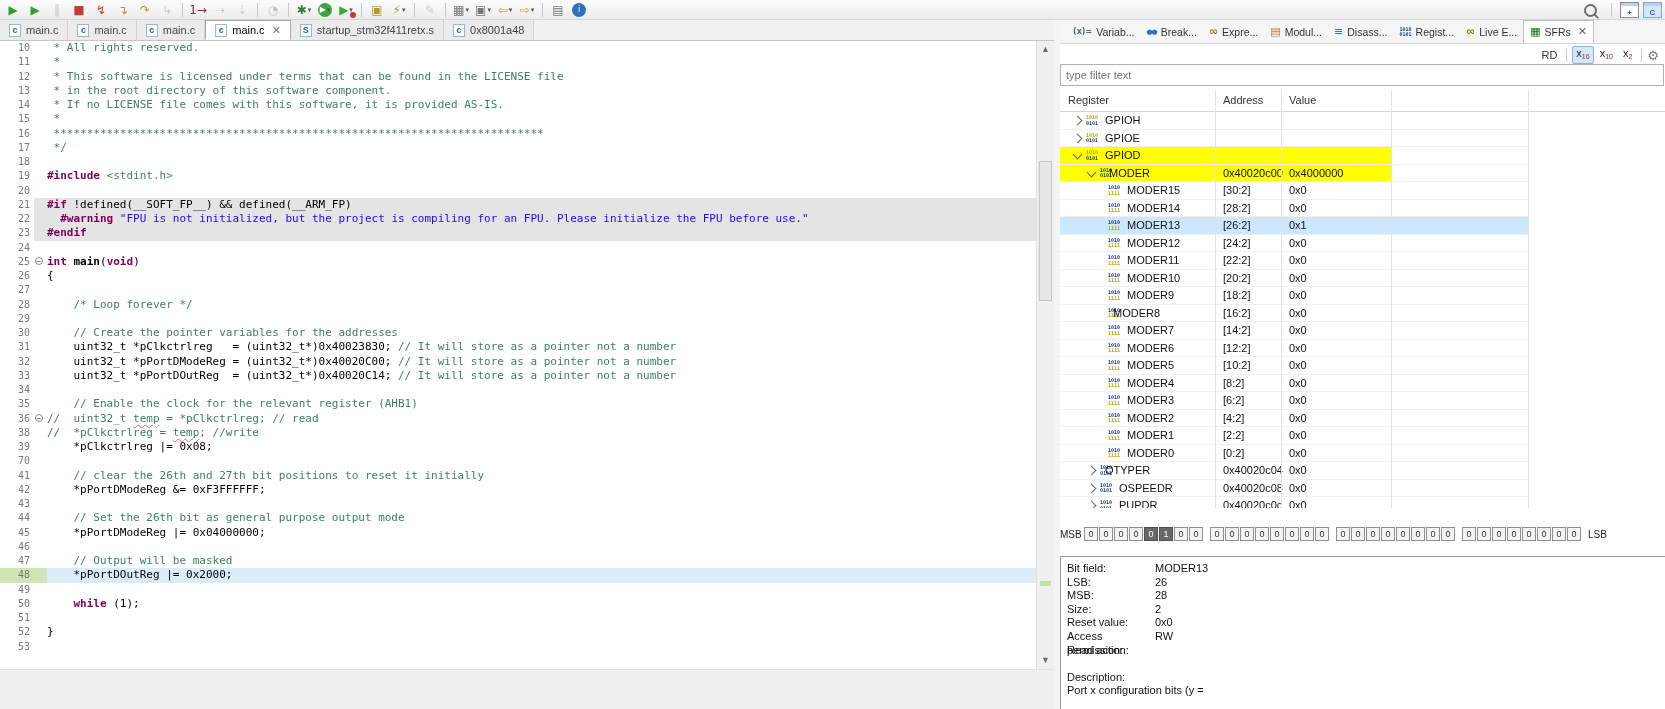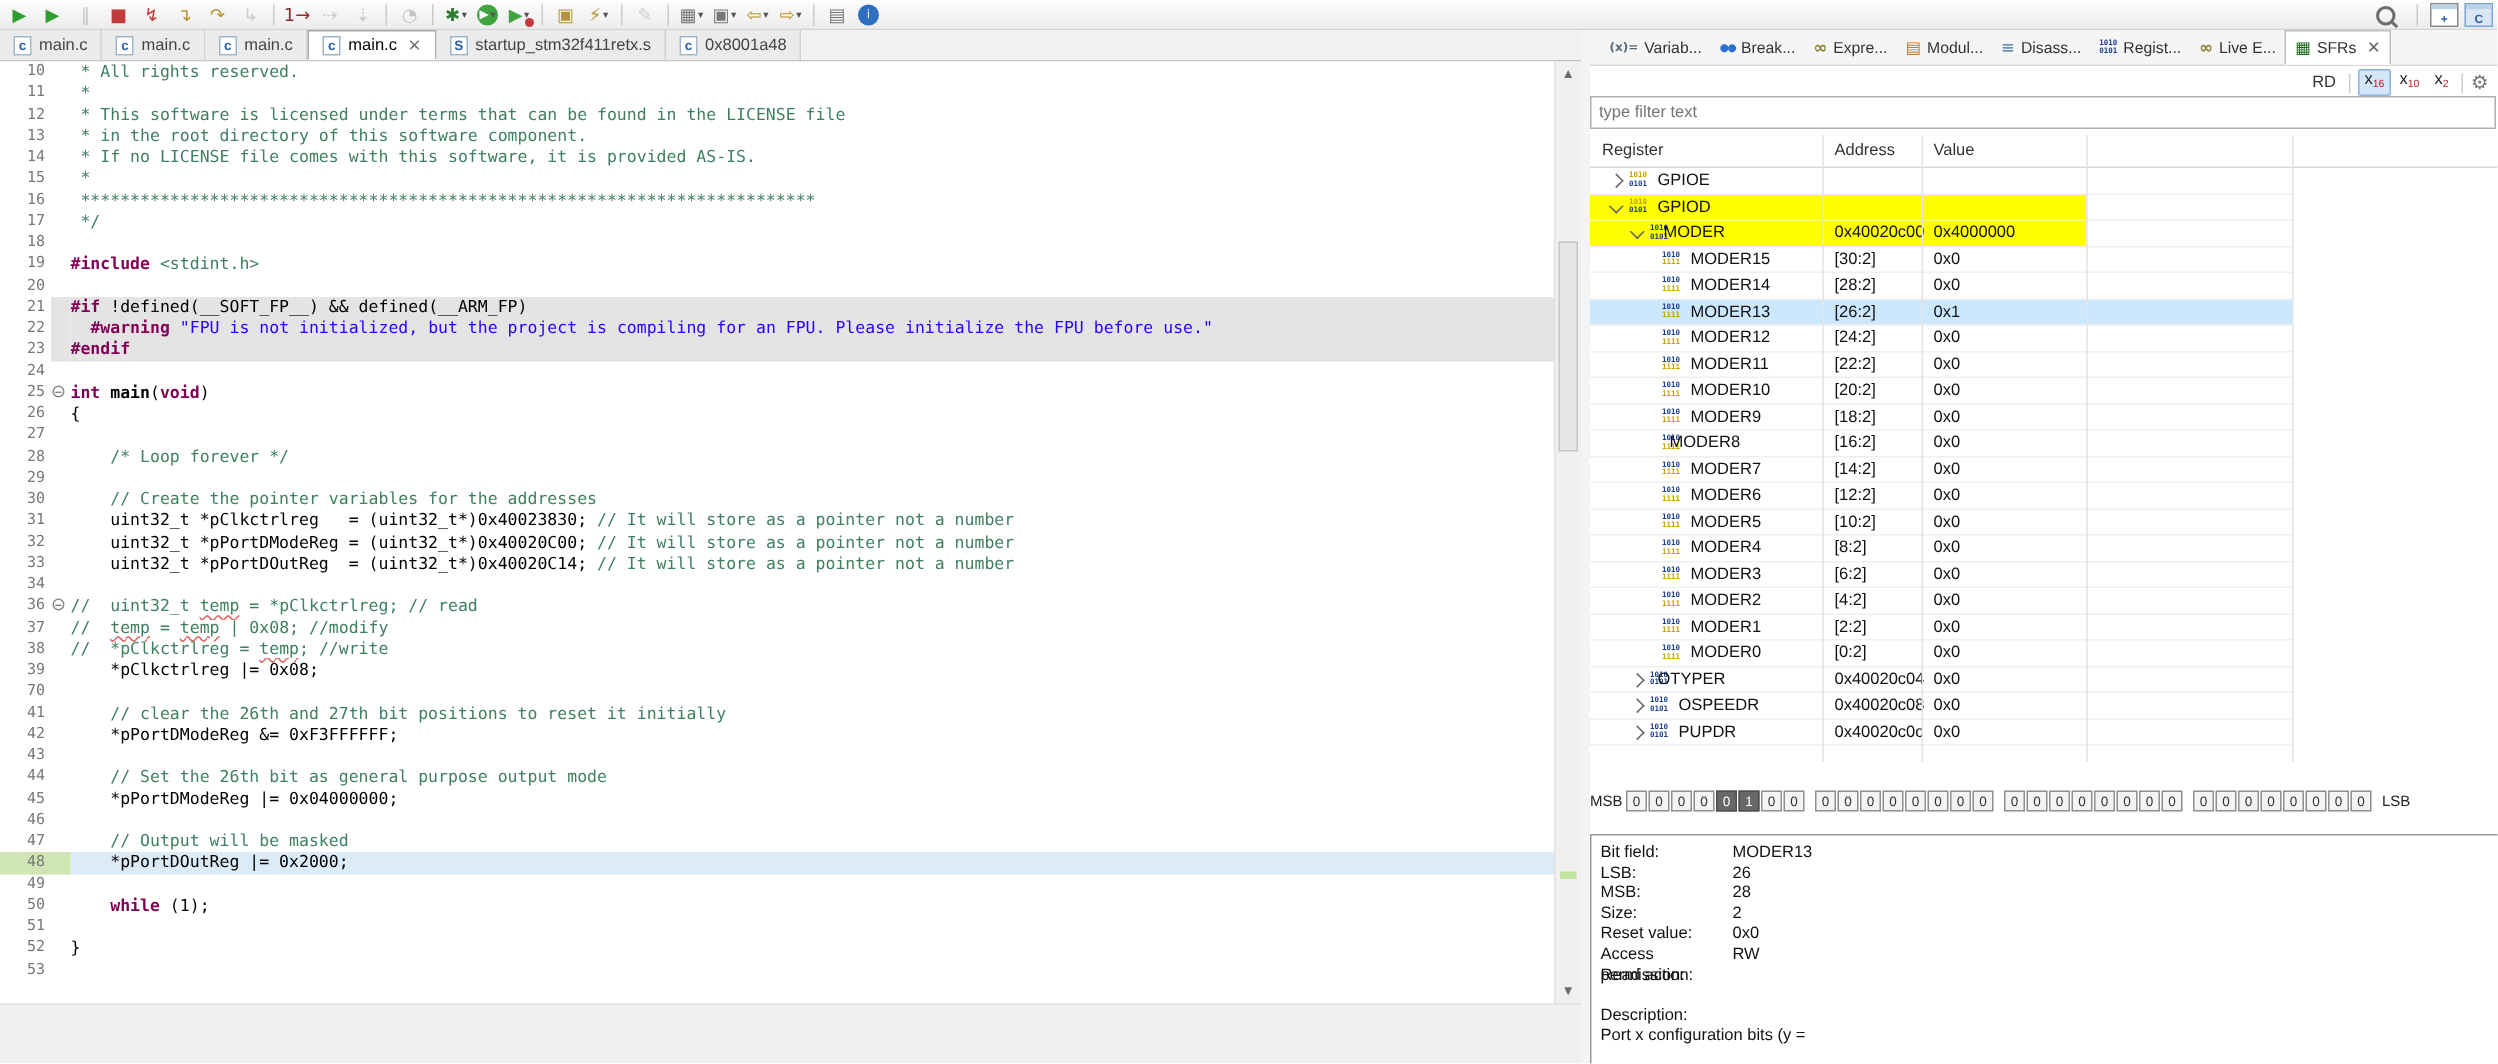--- a/index.html
+++ b/index.html
@@ -256,22 +256,22 @@
     <div class="cl"><span class="ann"></span><span class="num">25</span><span class="fold"><span class="foldicn">−</span></span><span class="codetext"><span class="k">int</span><span class="p"> </span><span class="f">main</span><span class="p">(</span><span class="k">void</span><span class="p">)</span></span></div>
     <div class="cl"><span class="ann"></span><span class="num">26</span><span class="fold"></span><span class="codetext"><span class="p">{</span></span></div>
     <div class="cl"><span class="ann"></span><span class="num">27</span><span class="fold"></span><span class="codetext"></span></div>
     <div class="cl"><span class="ann"></span><span class="num">28</span><span class="fold"></span><span class="codetext"><span class="c">    /* Loop forever */</span></span></div>
     <div class="cl"><span class="ann"></span><span class="num">29</span><span class="fold"></span><span class="codetext"></span></div>
     <div class="cl"><span class="ann"></span><span class="num">30</span><span class="fold"></span><span class="codetext"><span class="c">    // Create the pointer variables for the addresses</span></span></div>
     <div class="cl"><span class="ann"></span><span class="num">31</span><span class="fold"></span><span class="codetext"><span class="p">    uint32_t *pClkctrlreg   = (uint32_t*)0x40023830; </span><span class="c">// It will store as a pointer not a number</span></span></div>
     <div class="cl"><span class="ann"></span><span class="num">32</span><span class="fold"></span><span class="codetext"><span class="p">    uint32_t *pPortDModeReg = (uint32_t*)0x40020C00; </span><span class="c">// It will store as a pointer not a number</span></span></div>
     <div class="cl"><span class="ann"></span><span class="num">33</span><span class="fold"></span><span class="codetext"><span class="p">    uint32_t *pPortDOutReg  = (uint32_t*)0x40020C14; </span><span class="c">// It will store as a pointer not a number</span></span></div>
     <div class="cl"><span class="ann"></span><span class="num">34</span><span class="fold"></span><span class="codetext"></span></div>
+    <div class="cl"><span class="ann"></span><span class="num">35</span><span class="fold"></span><span class="codetext"><span class="c">    // Enable the clock for the relevant register (AHB1)</span></span></div>
     <div class="cl"><span class="ann"></span><span class="num">36</span><span class="fold"><span class="foldicn">−</span></span><span class="codetext"><span class="c">//  uint32_t </span><span class="cq">temp</span><span class="c"> = *pClkctrlreg; // read</span></span></div>
-    <div class="cl"><span class="ann"></span><span class="num">37</span><span class="fold"></span><span class="codetext"><span class="c">//  </span><span class="cq">temp</span><span class="c"> = </span><span class="cq">temp</span><span class="c"> | 0x08; //modify</span></span></div>
     <div class="cl"><span class="ann"></span><span class="num">38</span><span class="fold"></span><span class="codetext"><span class="c">//  *pClkctrlreg = </span><span class="cq">temp</span><span class="c">; //write</span></span></div>
     <div class="cl"><span class="ann"></span><span class="num">39</span><span class="fold"></span><span class="codetext"><span class="p">    *pClkctrlreg |= 0x08;</span></span></div>
     <div class="cl"><span class="ann"></span><span class="num">70</span><span class="fold"></span><span class="codetext"></span></div>
     <div class="cl"><span class="ann"></span><span class="num">41</span><span class="fold"></span><span class="codetext"><span class="c">    // clear the 26th and 27th bit positions to reset it initially</span></span></div>
     <div class="cl"><span class="ann"></span><span class="num">42</span><span class="fold"></span><span class="codetext"><span class="p">    *pPortDModeReg &amp;= 0xF3FFFFFF;</span></span></div>
     <div class="cl"><span class="ann"></span><span class="num">43</span><span class="fold"></span><span class="codetext"></span></div>
     <div class="cl"><span class="ann"></span><span class="num">44</span><span class="fold"></span><span class="codetext"><span class="c">    // Set the 26th bit as general purpose output mode</span></span></div>
     <div class="cl"><span class="ann"></span><span class="num">45</span><span class="fold"></span><span class="codetext"><span class="p">    *pPortDModeReg |= 0x04000000;</span></span></div>
     <div class="cl"><span class="ann"></span><span class="num">46</span><span class="fold"></span><span class="codetext"></span></div>
     <div class="cl"><span class="ann"></span><span class="num">47</span><span class="fold"></span><span class="codetext"><span class="c">    // Output will be masked</span></span></div>
@@ -356,20 +356,30 @@
     <i class="vline" style="left:155px;top:0;height:22px;"></i>
     <i class="vline" style="left:221px;top:0;height:22px;"></i>
     <i class="vline" style="left:331px;top:0;height:22px;"></i>
     <i class="vline" style="left:468px;top:0;height:22px;"></i>
   </div>
   <div class="trows">
     <i class="vline" style="left:155px;top:0;height:396px;z-index:2;"></i>
     <i class="vline" style="left:221px;top:0;height:396px;z-index:2;"></i>
     <i class="vline" style="left:331px;top:0;height:396px;z-index:2;"></i>
     <i class="vline" style="left:468px;top:0;height:396px;z-index:2;"></i>
+  <div class="trow">
+        <span class="chev r" style="left: 14px;"></span>
+        <span class="tico" style="left: 26px;">
+          <i style="color: rgb(200, 160, 0);">1010</i>
+          <i style="color: rgb(26, 59, 140);">0101</i>
+        </span>
+        <span class="tlab" style="left: 45px;">GPIOH</span>
+        <span class="cA"></span>
+        <span class="cV"></span>
+      </div>
       <div class="trow">
         <span class="chev r" style="left: 14px;"></span>
         <span class="tico" style="left: 26px;">
           <i style="color: rgb(200, 160, 0);">1010</i>
           <i style="color: rgb(26, 59, 140);">0101</i>
         </span>
         <span class="tlab" style="left: 45px;">GPIOE</span>
         <span class="cA"></span>
         <span class="cV"></span>
       </div>

